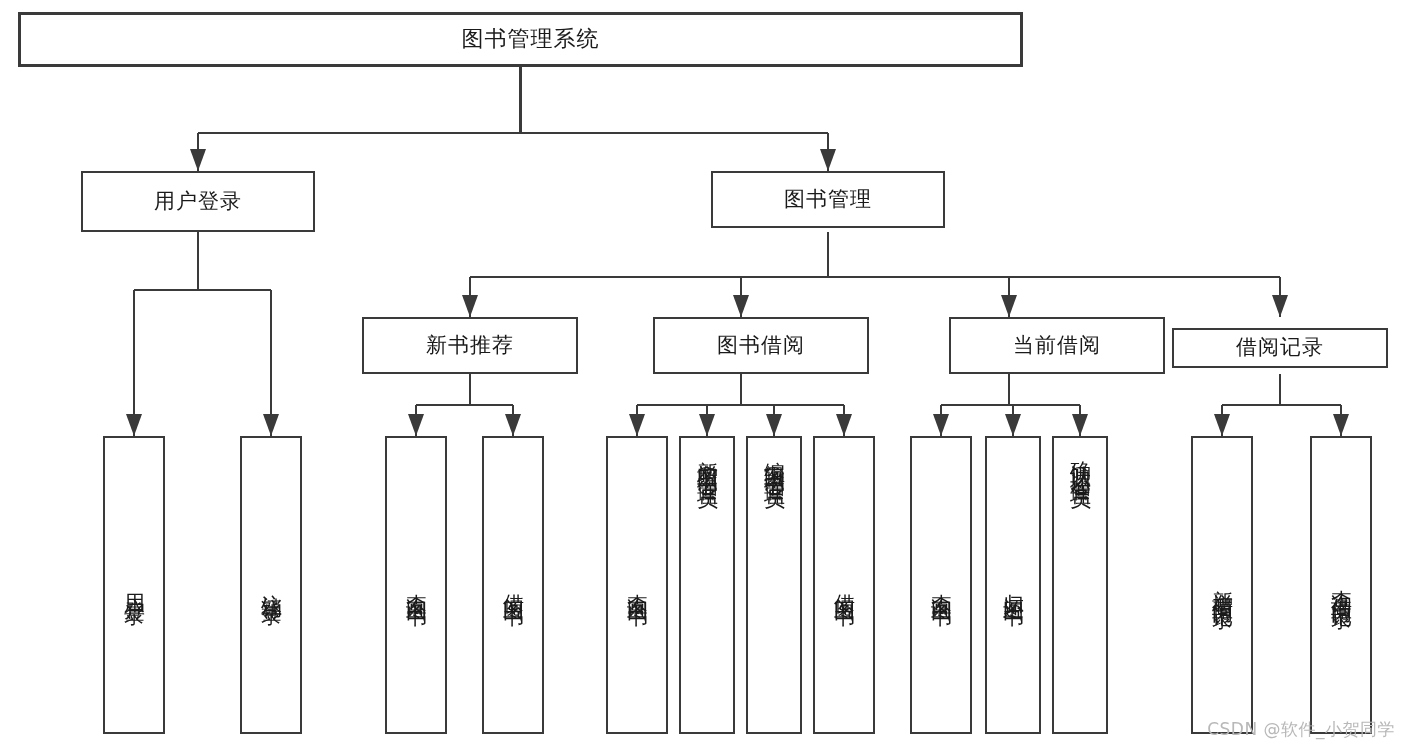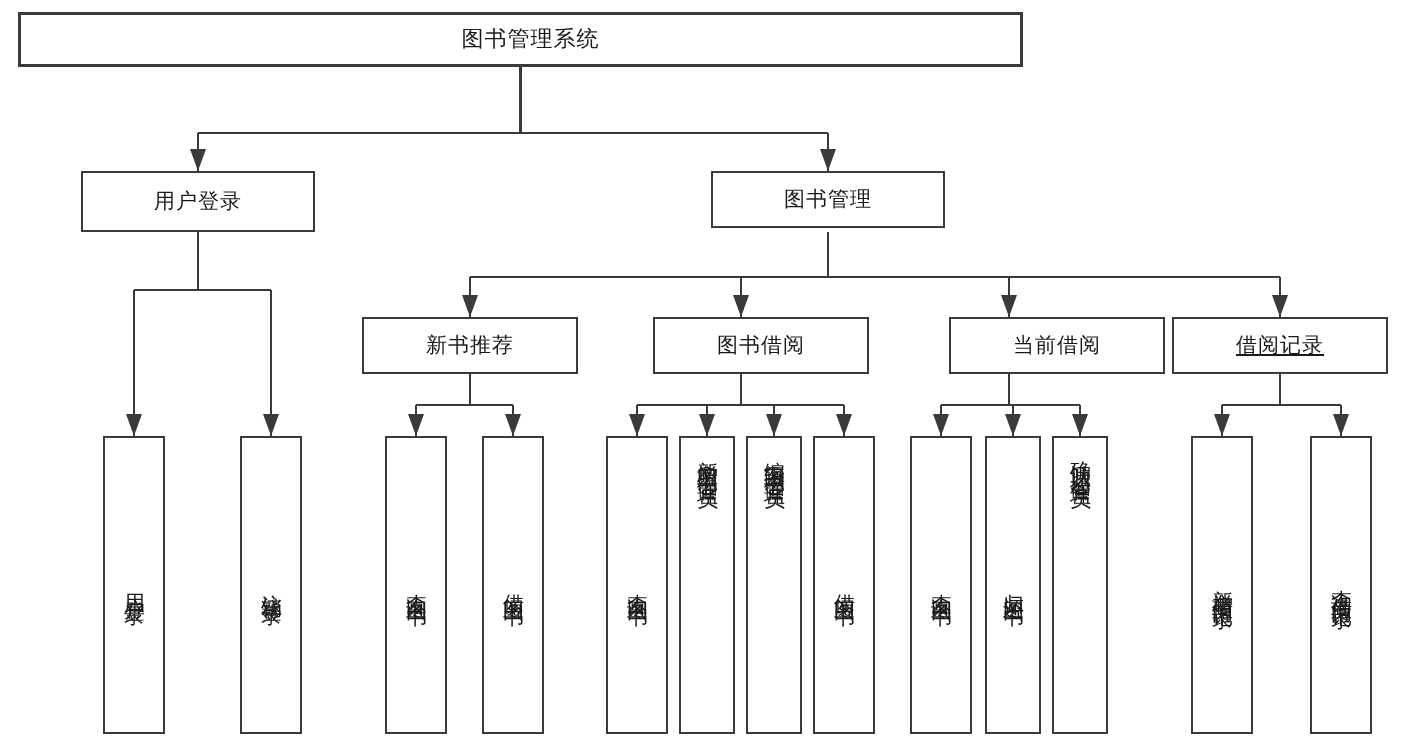--- a/index.html
+++ b/index.html
@@ -155,21 +155,21 @@
       </div>
       <div class="node horiz" style="left: 362px; top: 317px; width: 216px; height: 57px;">
         <span class="node-label">新书推荐</span>
       </div>
       <div class="node horiz" style="left: 633px; top: 317px; width: 216px; height: 57px; margin-left: 20px;">
         <span class="node-label">图书借阅</span>
       </div>
       <div class="node horiz" style="left: 901px; top: 317px; width: 216px; height: 57px; margin-left: 48px;">
         <span class="node-label">当前借阅</span>
       </div>
-      <div class="node horiz" style="left: 1172px; top: 317px; width: 216px; height: 57px; text-decoration: underline;">
+      <div class="node horiz" style="left: 1172px; top: 328px; width: 216px; height: 40px;">
         <span class="node-label">借阅记录</span>
       </div>
       <div class="node vert center" style="left: 103px; top: 436px; width: 62px; height: 298px;">
         <span class="node-label">用户登录</span>
       </div>
       <div class="node vert center" style="left: 240px; top: 436px; width: 62px; height: 298px;">
         <span class="node-label">注销登录</span>
       </div>
       <div class="node vert center" style="left: 385px; top: 436px; width: 62px; height: 298px;">
         <span class="node-label">查询图书</span>
@@ -199,13 +199,14 @@
         <span class="node-label">确认归还（管理员）</span>
       </div>
       <div class="node vert center" style="left: 1191px; top: 436px; width: 62px; height: 298px;">
         <span class="node-label">新增借阅记录</span>
       </div>
       <div class="node vert center" style="left: 1310px; top: 436px; width: 62px; height: 298px;">
         <span class="node-label">查询借阅记录</span>
       </div>
     </div>
 
+  <div class="watermark">CSDN @软件_小贺同学</div>
 </div>
 
 </body></html>

